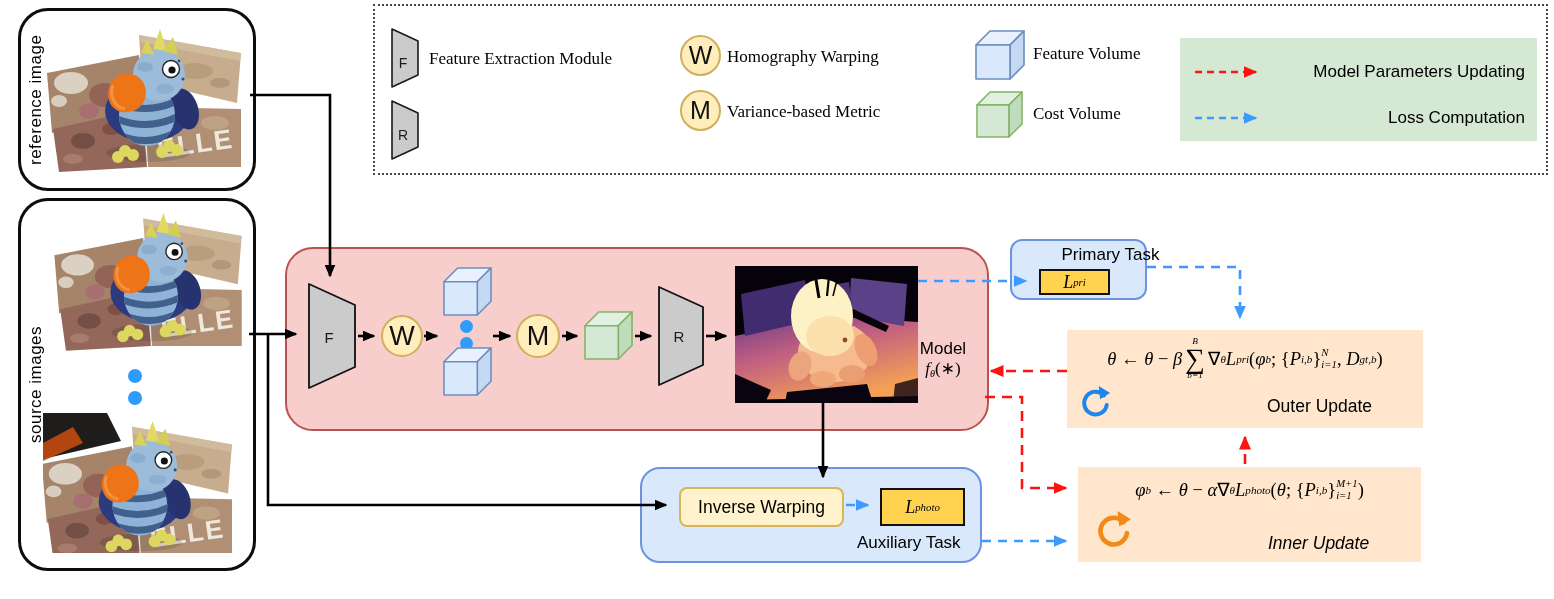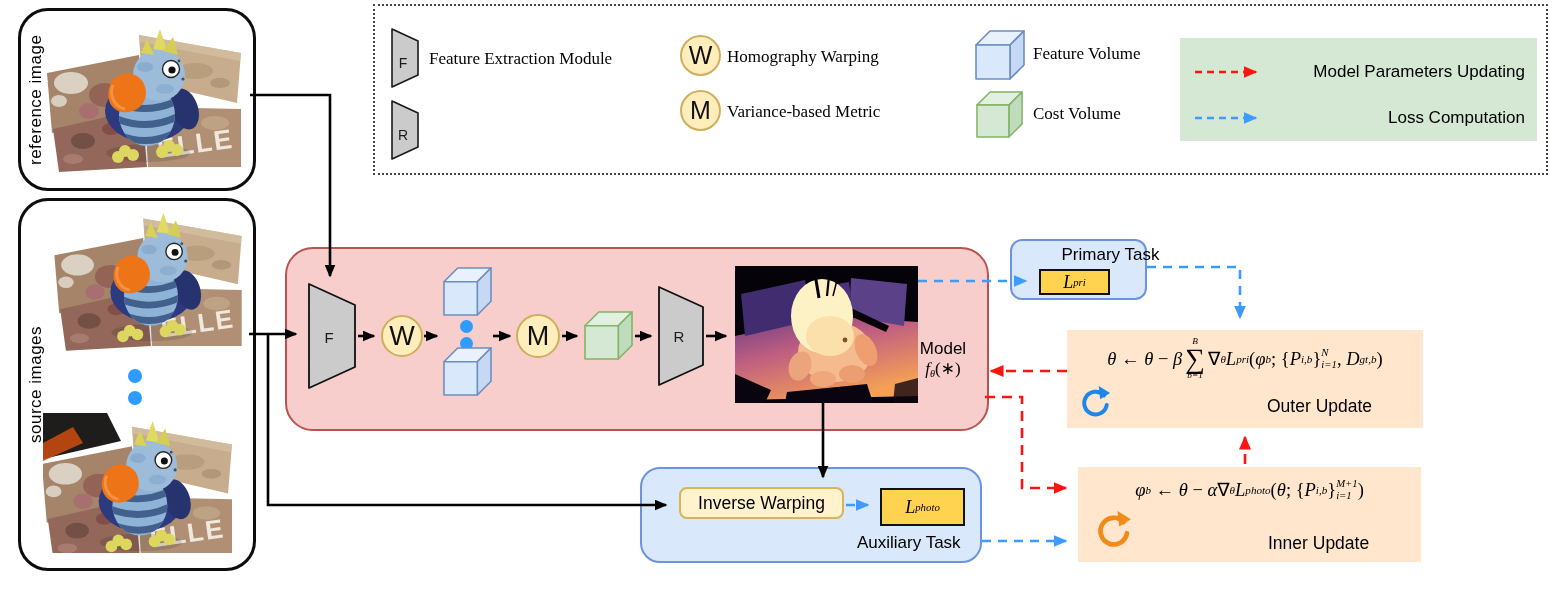--- a/index.html
+++ b/index.html
@@ -283,25 +283,25 @@
     </svg>
     <div class="update-label" style="left:200px;top:66px;">Outer Update</div>
   </div>
 
   <div class="peach" style="left:1078px;top:467px;width:343px;height:95px;">
     <div class="eq" style="left:4px;top:6px;width:335px;height:34px;"><span class="mi">φ</span><span class="msub">b</span><span class="mr"> ← </span><span class="mi">θ</span><span class="mr"> − </span><span class="mi">α</span><span class="mr">∇</span><span class="msub">θ</span><span class="mi">L</span><span class="msub">photo</span><span class="mr">(</span><span class="mi">θ</span><span class="mr">; {</span><span class="mi">P</span><span class="msub">i,b</span><span class="mr">}</span><span class="mss"><span>M+1</span><span>i=1</span></span><span class="mr">)</span></div>
     <svg style="position:absolute;left:14px;top:44px;" width="40" height="40" viewBox="0 0 36 36">
       <path d="M28.5,10 A12,12 0 1 0 31.5,20" fill="none" stroke="#f28a17" stroke-width="4.2" stroke-linecap="round"></path>
       <polygon points="23,0 35,7.5 24.5,14" fill="#f28a17"></polygon>
     </svg>
-    <div class="update-label" style="left:190px;top:66px;">Inner Update</div>
+    <div class="update-label" style="left:190px;top:66px;font-style:italic;">Inner Update</div>
   </div>
 
   <div class="task-box" style="left:640px;top:467px;width:342px;height:96px;border-radius:20px;">
-    <div class="iw-chip" style="left:37px;top:18px;width:165px;height:32px;">Inverse Warping</div>
+    <div class="iw-chip" style="left:37px;top:18px;width:165px;height:40px;">Inverse Warping</div>
     <div class="loss-chip" style="left:238px;top:19px;width:85px;height:38px;">
         <span class="mi">L</span>
         <span class="msub">photo</span>
       </div>
     <div class="task-title" style="left:183px;top:64px;">Auxiliary Task</div>
   </div>
 
   <svg class="connectors" width="1554" height="599" viewBox="0 0 1554 599">
     <g stroke="#000" stroke-width="2.6" fill="none">
       <path d="M250,95 H330 V276" marker-end="url(#mkB)"></path>

